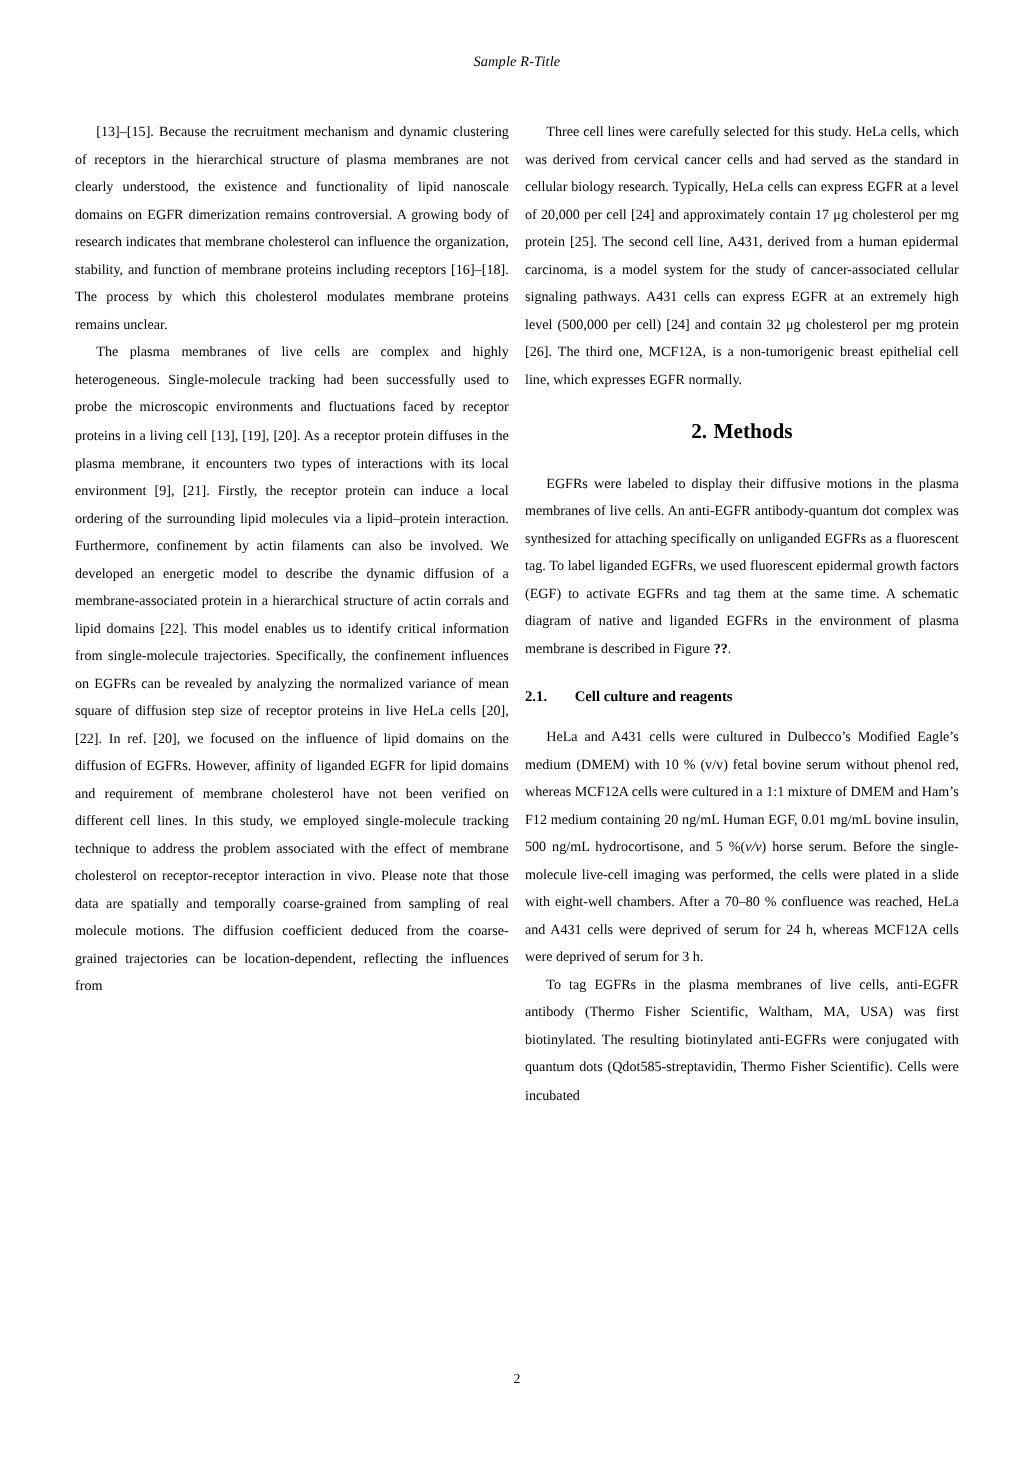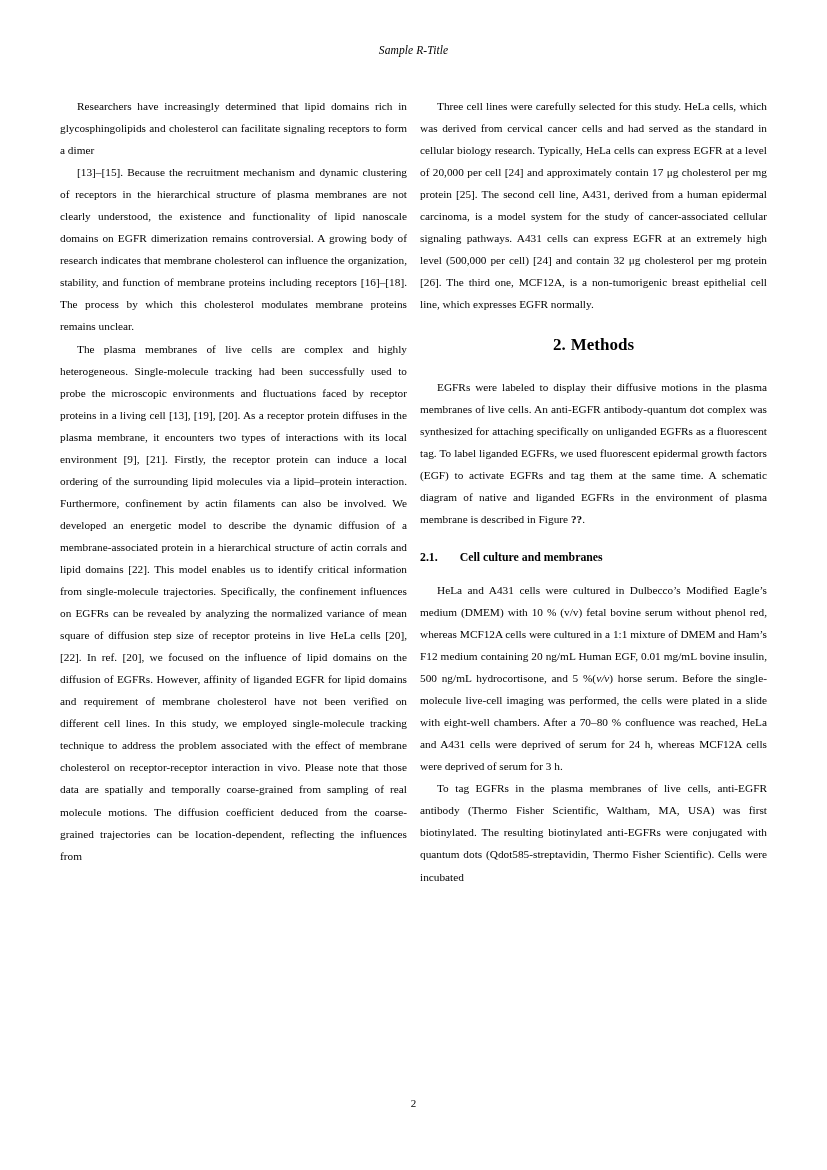--- a/index.html
+++ b/index.html
@@ -108,42 +108,41 @@
 </head>
 <body>
 
 <div class="page">
 
   <div class="running-head">Sample R-Title</div>
 
   <div class="columns">
 
     <div class="col">
-      <p>Researchers have increasingly determined that lipid domains rich in glycosphingolipids and cholesterol can facilitate signaling receptors to form a dimer</p>
       <p>[13]–[15]. Because the recruitment mechanism and dynamic clustering of receptors in the hierarchical structure of plasma membranes are not clearly understood, the existence and functionality of lipid nanoscale domains on EGFR dimerization remains controversial. A growing body of research indicates that membrane cholesterol can influence the organization, stability, and function of membrane proteins including receptors [16]–[18]. The process by which this cholesterol modulates membrane proteins remains unclear.</p>
       <p>The plasma membranes of live cells are complex and highly heterogeneous. Single-molecule tracking had been successfully used to probe the microscopic environments and fluctuations faced by receptor proteins in a living cell [13], [19], [20]. As a receptor protein diffuses in the plasma membrane, it encounters two types of interactions with its local environment [9], [21]. Firstly, the receptor protein can induce a local ordering of the surrounding lipid molecules via a lipid–protein interaction. Furthermore, confinement by actin filaments can also be involved. We developed an energetic model to describe the dynamic diffusion of a membrane-associated protein in a hierarchical structure of actin corrals and lipid domains [22]. This model enables us to identify critical information from single-molecule trajectories. Specifically, the confinement influences on EGFRs can be revealed by analyzing the normalized variance of mean square of diffusion step size of receptor proteins in live HeLa cells [20], [22]. In ref. [20], we focused on the influence of lipid domains on the diffusion of EGFRs. However, affinity of liganded EGFR for lipid domains and requirement of membrane cholesterol have not been verified on different cell lines. In this study, we employed single-molecule tracking technique to address the problem associated with the effect of membrane cholesterol on receptor-receptor interaction in vivo. Please note that those data are spatially and temporally coarse-grained from sampling of real molecule motions. The diffusion coefficient deduced from the coarse-grained trajectories can be location-dependent, reflecting the influences from</p>
     </div>
 
     <div class="col">
 
 
       <p>
         <span>Three cell lines were carefully selected for this study. HeLa cells, which was derived from cervical cancer cells and had served as the standard in cellular biology research. Typically, HeLa cells can express EGFR at a level of 20,000 per cell [24] and approximately contain 17 </span><span>μ</span><span>g cholesterol per mg protein [25]. The second cell line, A431, derived from a human epidermal carcinoma, is a model system for the study of cancer-associated cellular signaling pathways. A431 cells can express EGFR at an extremely high level (500,000 per cell) [24] and contain 32 </span><span>μ</span><span>g cholesterol per mg protein [26]. The third one, MCF12A, is a non-tumorigenic breast epithelial cell line, which expresses EGFR normally.</span>
       </p>
 
       <h2 class="section-head">
         <span class="num">2.</span><span>Methods</span>
       </h2>
 
       <p>
         <span>EGFRs were labeled to display their diffusive motions in the plasma membranes of live cells. An anti-EGFR antibody-quantum dot complex was synthesized for attaching specifically on unliganded EGFRs as a fluorescent tag. To label liganded EGFRs, we used fluorescent epidermal growth factors (EGF) to activate EGFRs and tag them at the same time. A schematic diagram of native and liganded EGFRs in the environment of plasma membrane is described in Figure </span><span class="bd">??</span><span>.</span>
       </p>
 
       <h3 class="subsection-head">
-        <span class="num">2.1.</span><span>Cell culture and membranes</span>
+        <span class="num">2.1.</span><span>Cell culture and reagents</span>
       </h3>
 
       <p>
         <span>HeLa and A431 cells were cultured in Dulbecco’s Modified Eagle’s medium (DMEM) with 10 % (v/v) fetal bovine serum without phenol red, whereas MCF12A cells were cultured in a 1:1 mixture of DMEM and Ham’s F12 medium containing 20 ng/mL Human EGF, 0.01 mg/mL bovine insulin, 500 ng/mL hydrocortisone, and 5 %(</span><span class="it">v/v</span><span>) horse serum. Before the single-molecule live-cell imaging was performed, the cells were plated in a slide with eight-well chambers. After a 70–80 % confluence was reached, HeLa and A431 cells were deprived of serum for 24 h, whereas MCF12A cells were deprived of serum for 3 h.</span>
       </p>
 
       <p>To tag EGFRs in the plasma membranes of live cells, anti-EGFR antibody (Thermo Fisher Scientific, Waltham, MA, USA) was first biotinylated. The resulting biotinylated anti-EGFRs were conjugated with quantum dots (Qdot585-streptavidin, Thermo Fisher Scientific). Cells were incubated</p>
 
     </div>
 

